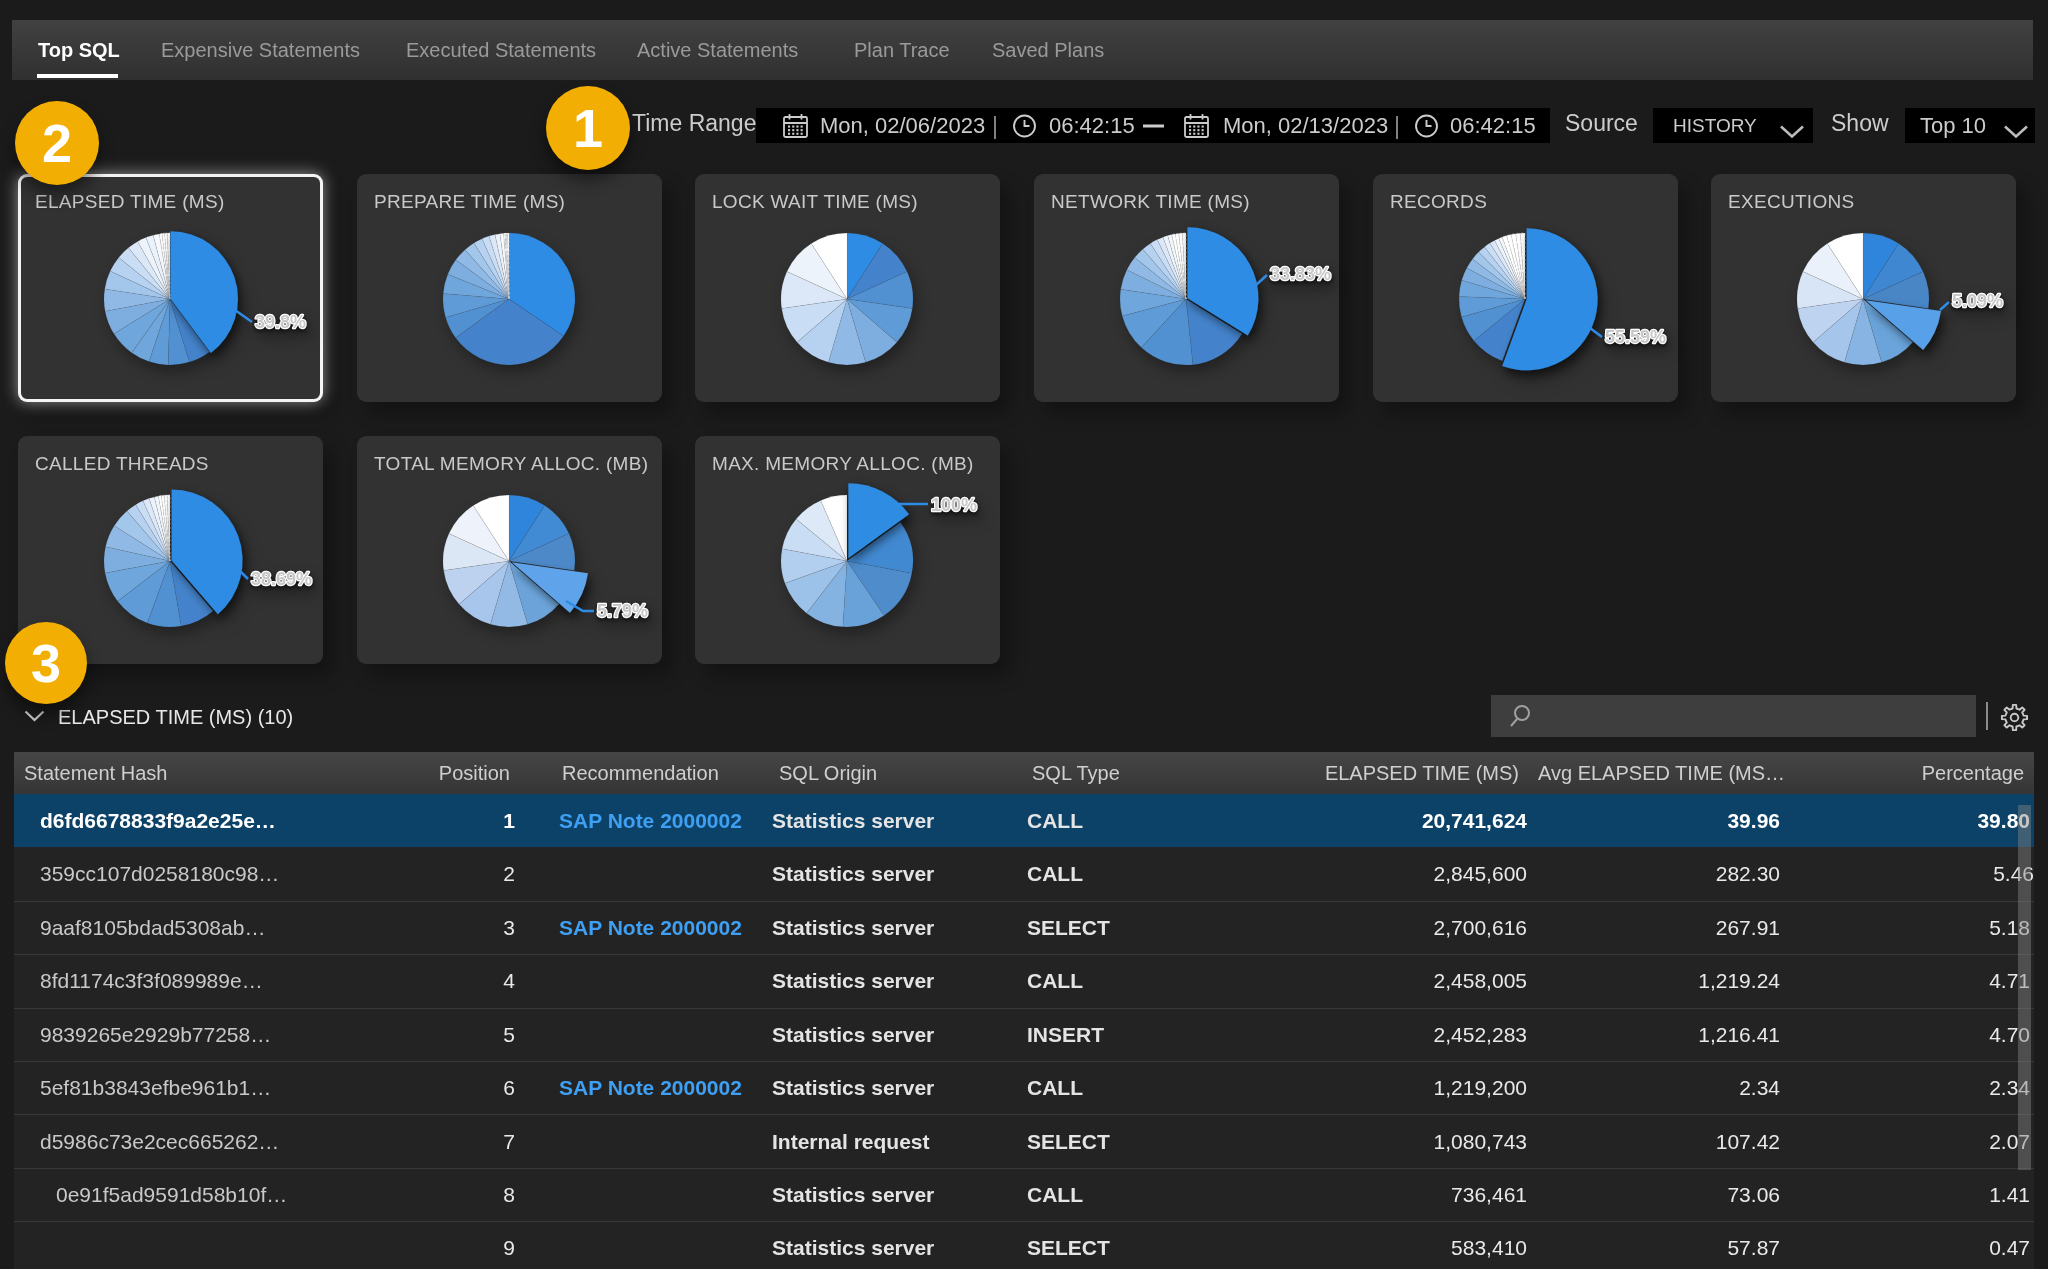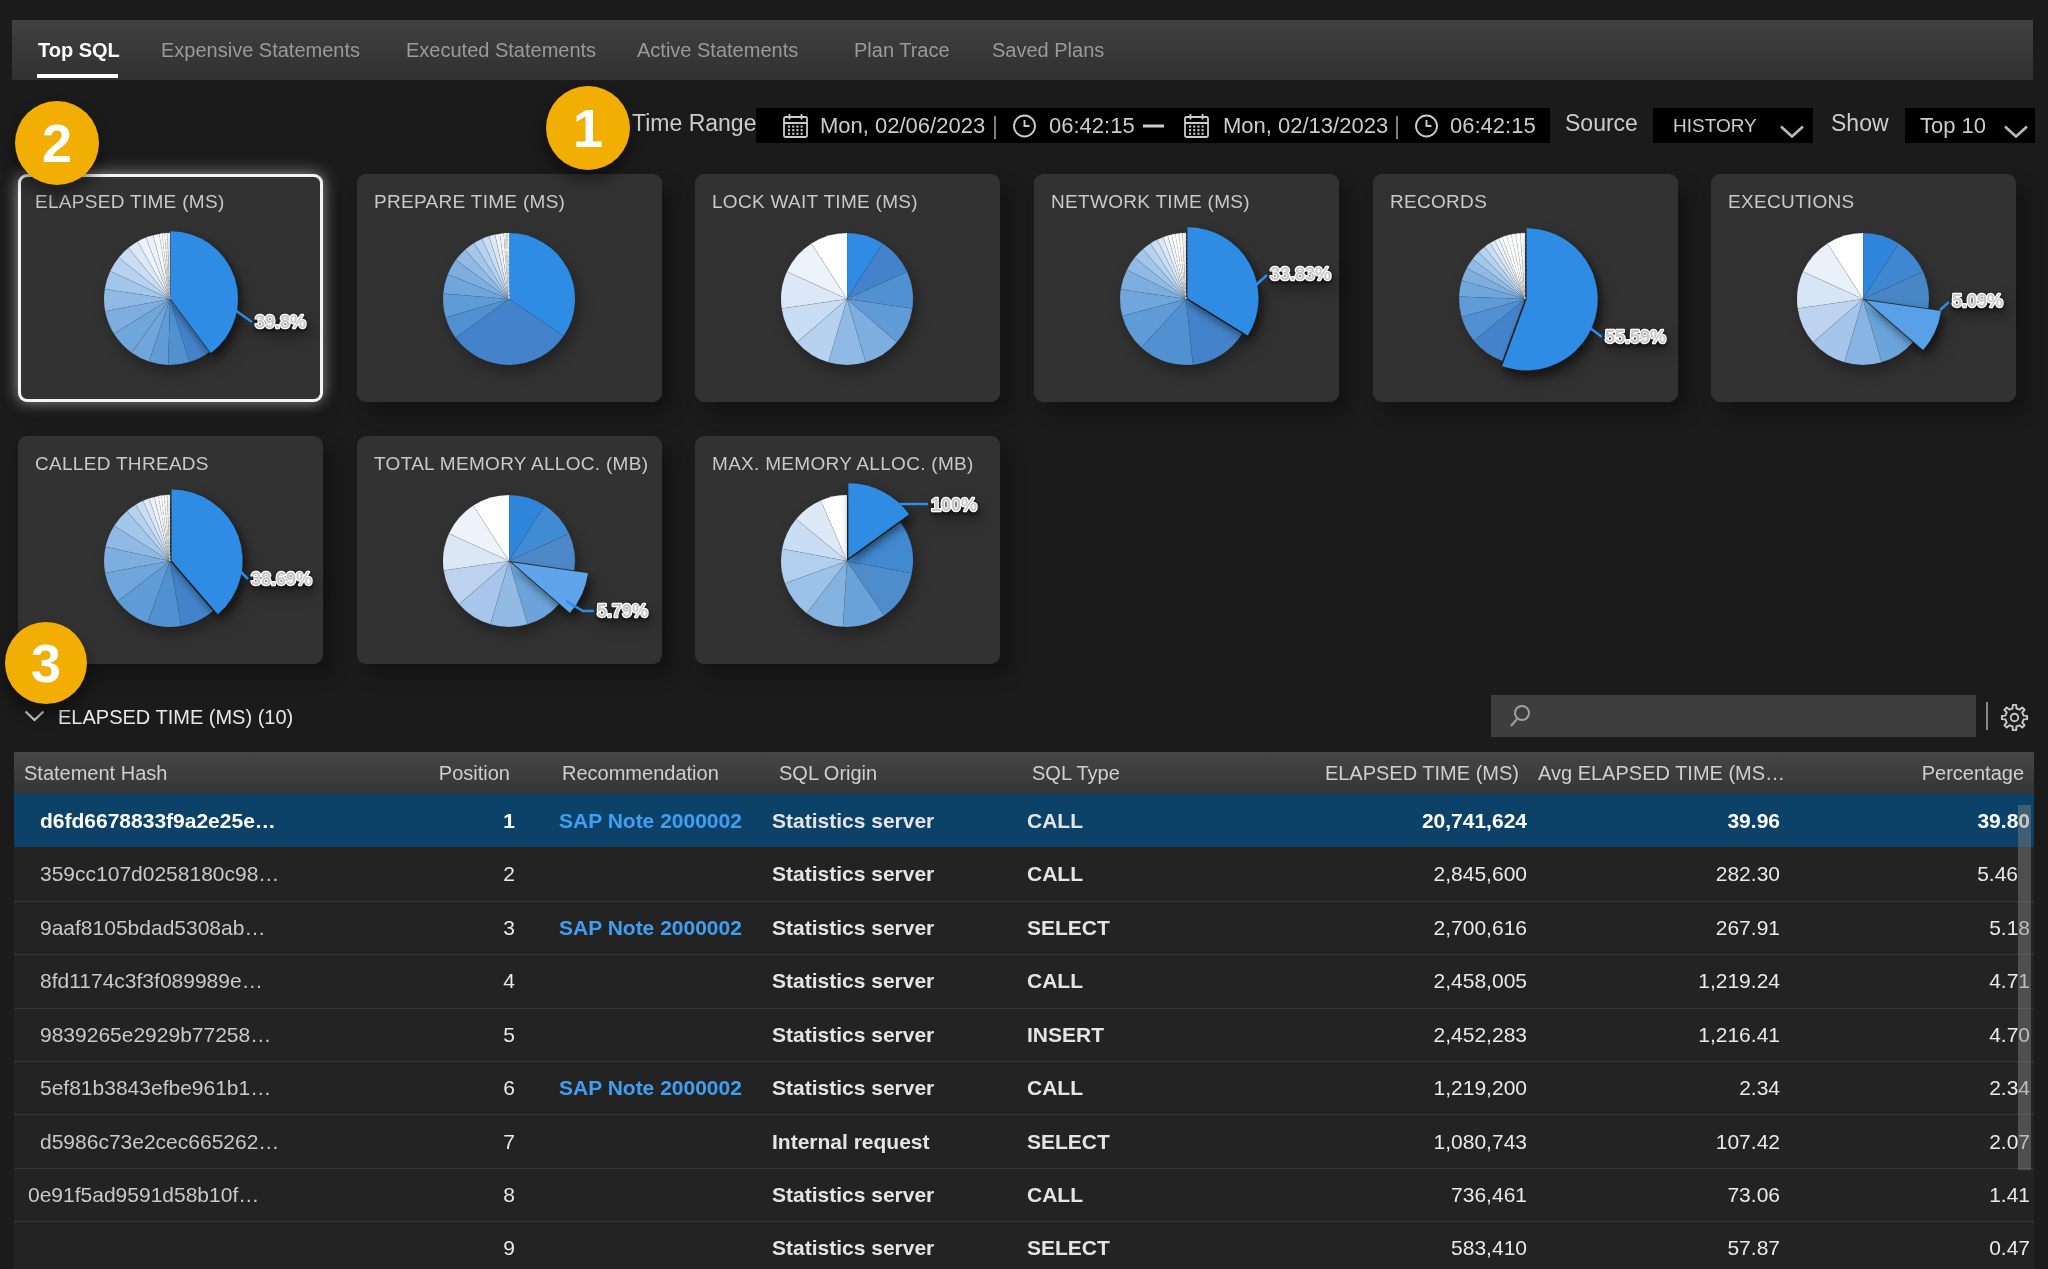--- a/index.html
+++ b/index.html
@@ -438,21 +438,21 @@
       <div class="cell num" style="right:254px;">39.96</div>
       <div class="cell num" style="right:4px;">39.80</div>
     </div>
     <div class="trow">
       <div class="cell hash" style="left:26px;">359cc107d0258180c98…</div>
       <div class="cell num" style="right:1519px;">2</div>
       <div class="cell strong" style="left:758px;">Statistics server</div>
       <div class="cell strong" style="left:1013px;">CALL</div>
       <div class="cell num" style="right:507px;">2,845,600</div>
       <div class="cell num" style="right:254px;">282.30</div>
-      <div class="cell num" style="right:16px;margin-left:12px;">5.46</div>
+      <div class="cell num" style="right:0;margin-left:12px;">5.46</div>
     </div>
     <div class="trow">
       <div class="cell hash" style="left:26px;">9aaf8105bdad5308ab…</div>
       <div class="cell num" style="right:1519px;">3</div>
       <div class="cell link" style="left:545px;">SAP Note 2000002</div>
       <div class="cell strong" style="left:758px;">Statistics server</div>
       <div class="cell strong" style="left:1013px;">SELECT</div>
       <div class="cell num" style="right:507px;">2,700,616</div>
       <div class="cell num" style="right:254px;">267.91</div>
       <div class="cell num" style="right:4px;">5.18</div>
@@ -488,21 +488,21 @@
     <div class="trow">
       <div class="cell hash" style="left:26px;">d5986c73e2cec665262…</div>
       <div class="cell num" style="right:1519px;">7</div>
       <div class="cell strong" style="left:758px;">Internal request</div>
       <div class="cell strong" style="left:1013px;">SELECT</div>
       <div class="cell num" style="right:507px;">1,080,743</div>
       <div class="cell num" style="right:254px;">107.42</div>
       <div class="cell num" style="right:4px;">2.07</div>
     </div>
     <div class="trow">
-      <div class="cell hash" style="left:14px;">0e91f5ad9591d58b10f…</div>
+      <div class="cell hash" style="left:42px;">0e91f5ad9591d58b10f…</div>
       <div class="cell num" style="right:1519px;">8</div>
       <div class="cell strong" style="left:758px;">Statistics server</div>
       <div class="cell strong" style="left:1013px;">CALL</div>
       <div class="cell num" style="right:507px;">736,461</div>
       <div class="cell num" style="right:254px;">73.06</div>
       <div class="cell num" style="right:4px;">1.41</div>
     </div>
     <div class="trow">
       <div class="cell hash" style="left:12px;margin-top:40px;">d41efb11db78d68b7b…</div>
       <div class="cell num" style="right:1519px;">9</div>

